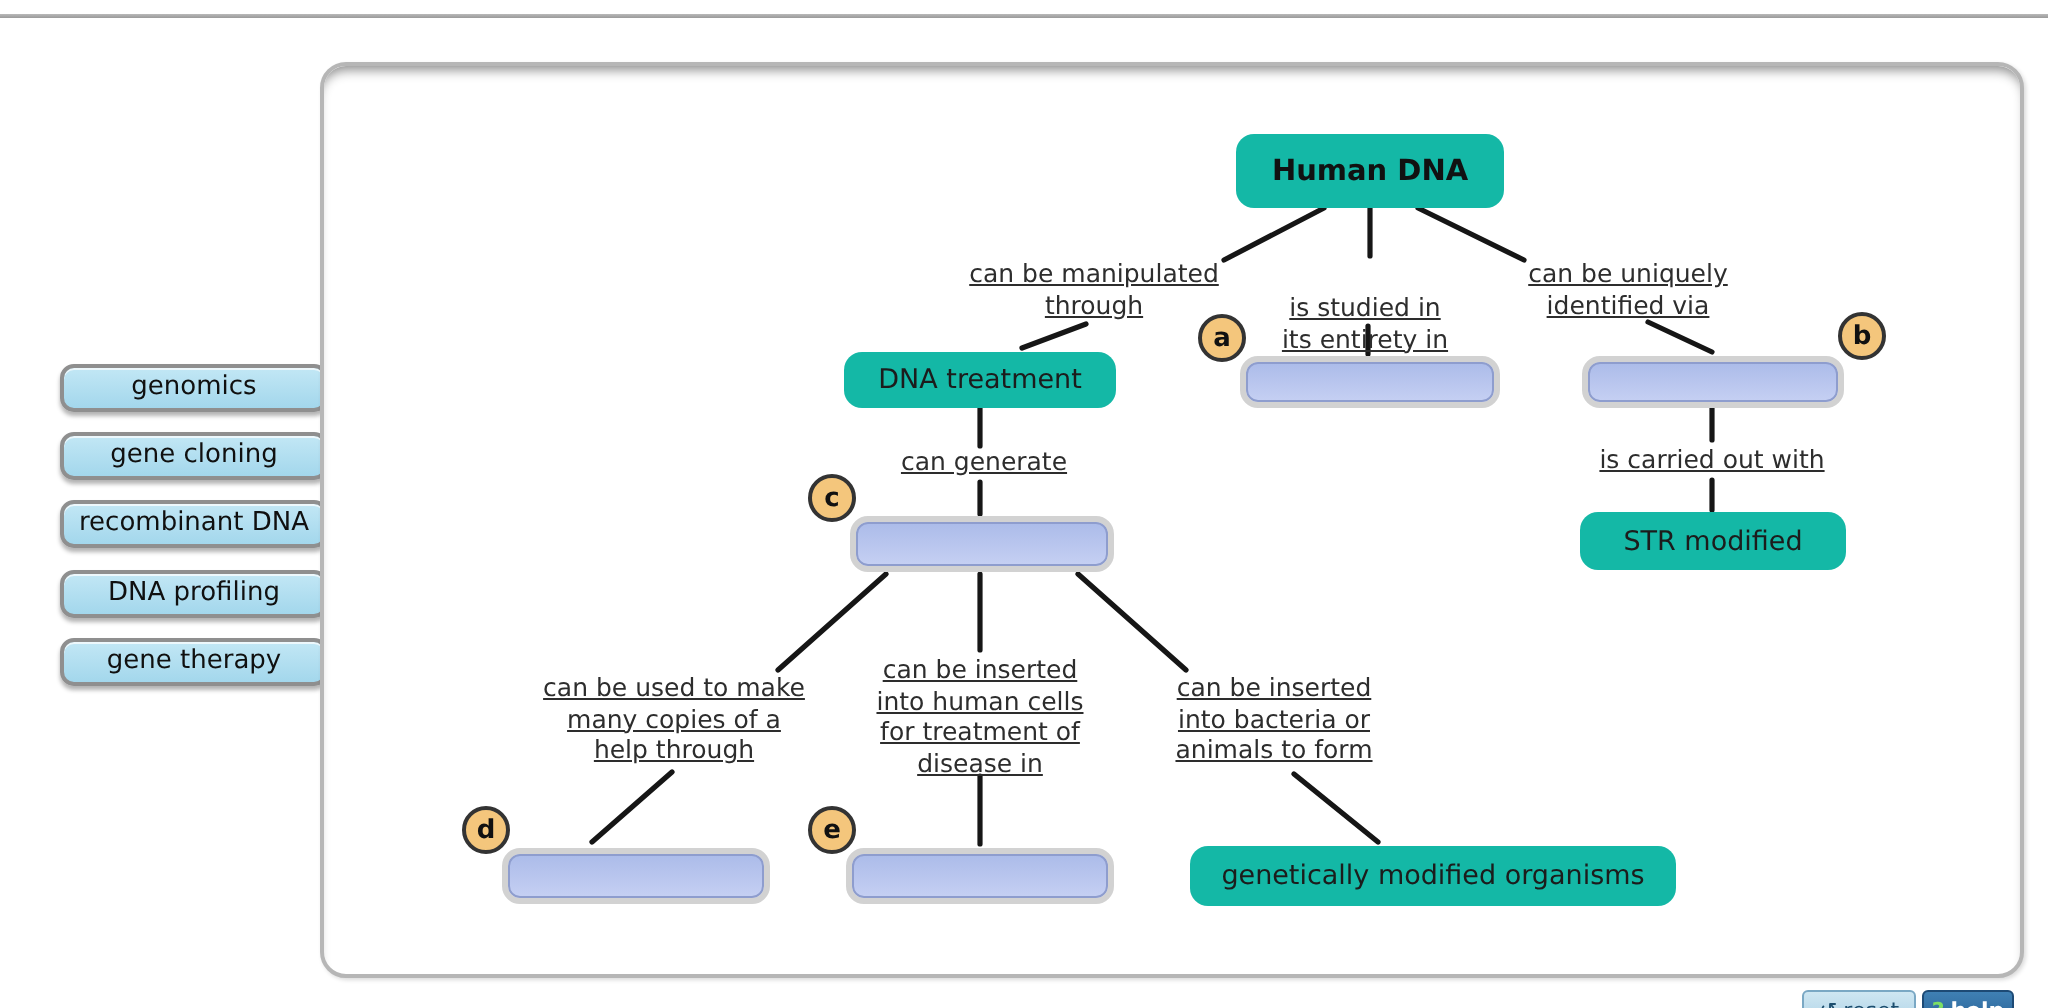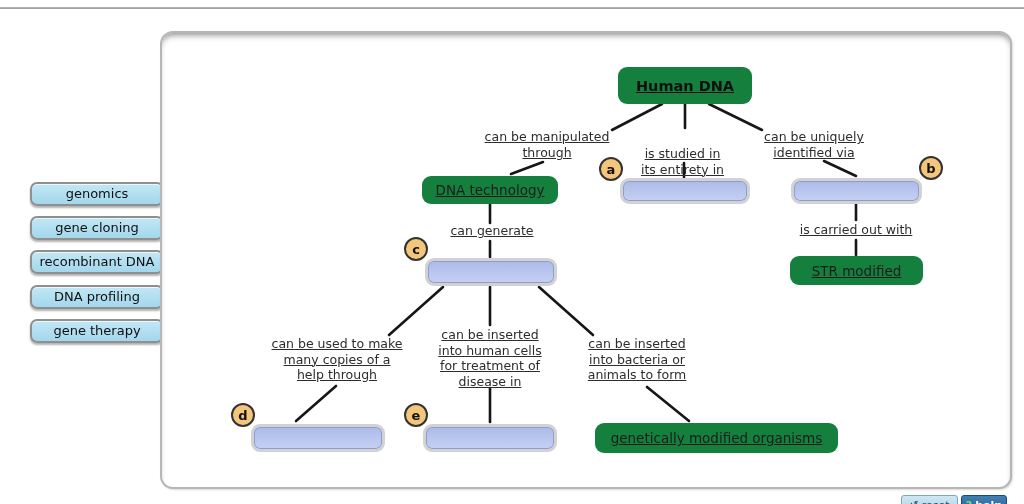--- a/index.html
+++ b/index.html
@@ -23,23 +23,23 @@
   .term{
     position:absolute;left:30px;width:134px;height:24px;box-sizing:border-box;
     background:linear-gradient(#c2e7f5,#a3d7ec);
     border:2px solid #8f8f8f;border-radius:7px;
     box-shadow:0 2px 2px rgba(0,0,0,0.3), inset 0 1px 0 rgba(255,255,255,0.7);
     font-size:13px;line-height:19px;text-align:center;color:#101010;
     cursor:pointer;
   }
   
   .gnode{
-    position:absolute;background:#15803d;border-radius:9px;
+    position:absolute;background:#14b8a6;border-radius:9px;
     display:flex;align-items:center;justify-content:center;
-    font-size:13.5px;color:#1c1c1c;box-sizing:border-box;text-decoration:underline;
+    font-size:13.5px;color:#1c1c1c;box-sizing:border-box;
   }
   .gnode.bold{font-weight:bold;font-size:14.5px;color:#111;}
   
   .blank{
     position:absolute;box-sizing:border-box;
     border:3px solid #d2d2d2;border-radius:9px;
     background:linear-gradient(#abbbe9,#c6d0f3);
     box-shadow:inset 0 0 0 1px #8e9dce;
   }
   
@@ -99,21 +99,21 @@
   <line x1="490" y1="241" x2="490" y2="257"></line>
   <line x1="443" y1="287" x2="389" y2="335"></line>
   <line x1="336" y1="386" x2="296" y2="421"></line>
   <line x1="490" y1="287" x2="490" y2="325"></line>
   <line x1="490" y1="388" x2="490" y2="422"></line>
   <line x1="539" y1="287" x2="593" y2="335"></line>
   <line x1="647" y1="387" x2="689" y2="421"></line>
 </svg>
 
 <div class="gnode bold" style="left:618px;top:67px;width:134px;height:37px">Human DNA</div>
-<div class="gnode" style="left:422px;top:176px;width:136px;height:28px">DNA technology</div>
+<div class="gnode" style="left:422px;top:176px;width:136px;height:28px">DNA treatment</div>
 <div class="gnode" style="left:790px;top:256px;width:133px;height:29px">STR modified</div>
 <div class="gnode" style="left:595px;top:423px;width:243px;height:30px">genetically modified organisms</div>
 
 <div class="elabel" style="left:477px;top:129px;width:140px">can be manipulated
 through</div>
 <div class="elabel" style="left:622px;top:146px;width:121px">is studied in
 its entirety in</div>
 <div class="elabel" style="left:749px;top:129px;width:130px">can be uniquely
 identified via</div>
 <div class="elabel" style="left:437px;top:223px;width:110px">can generate</div>

